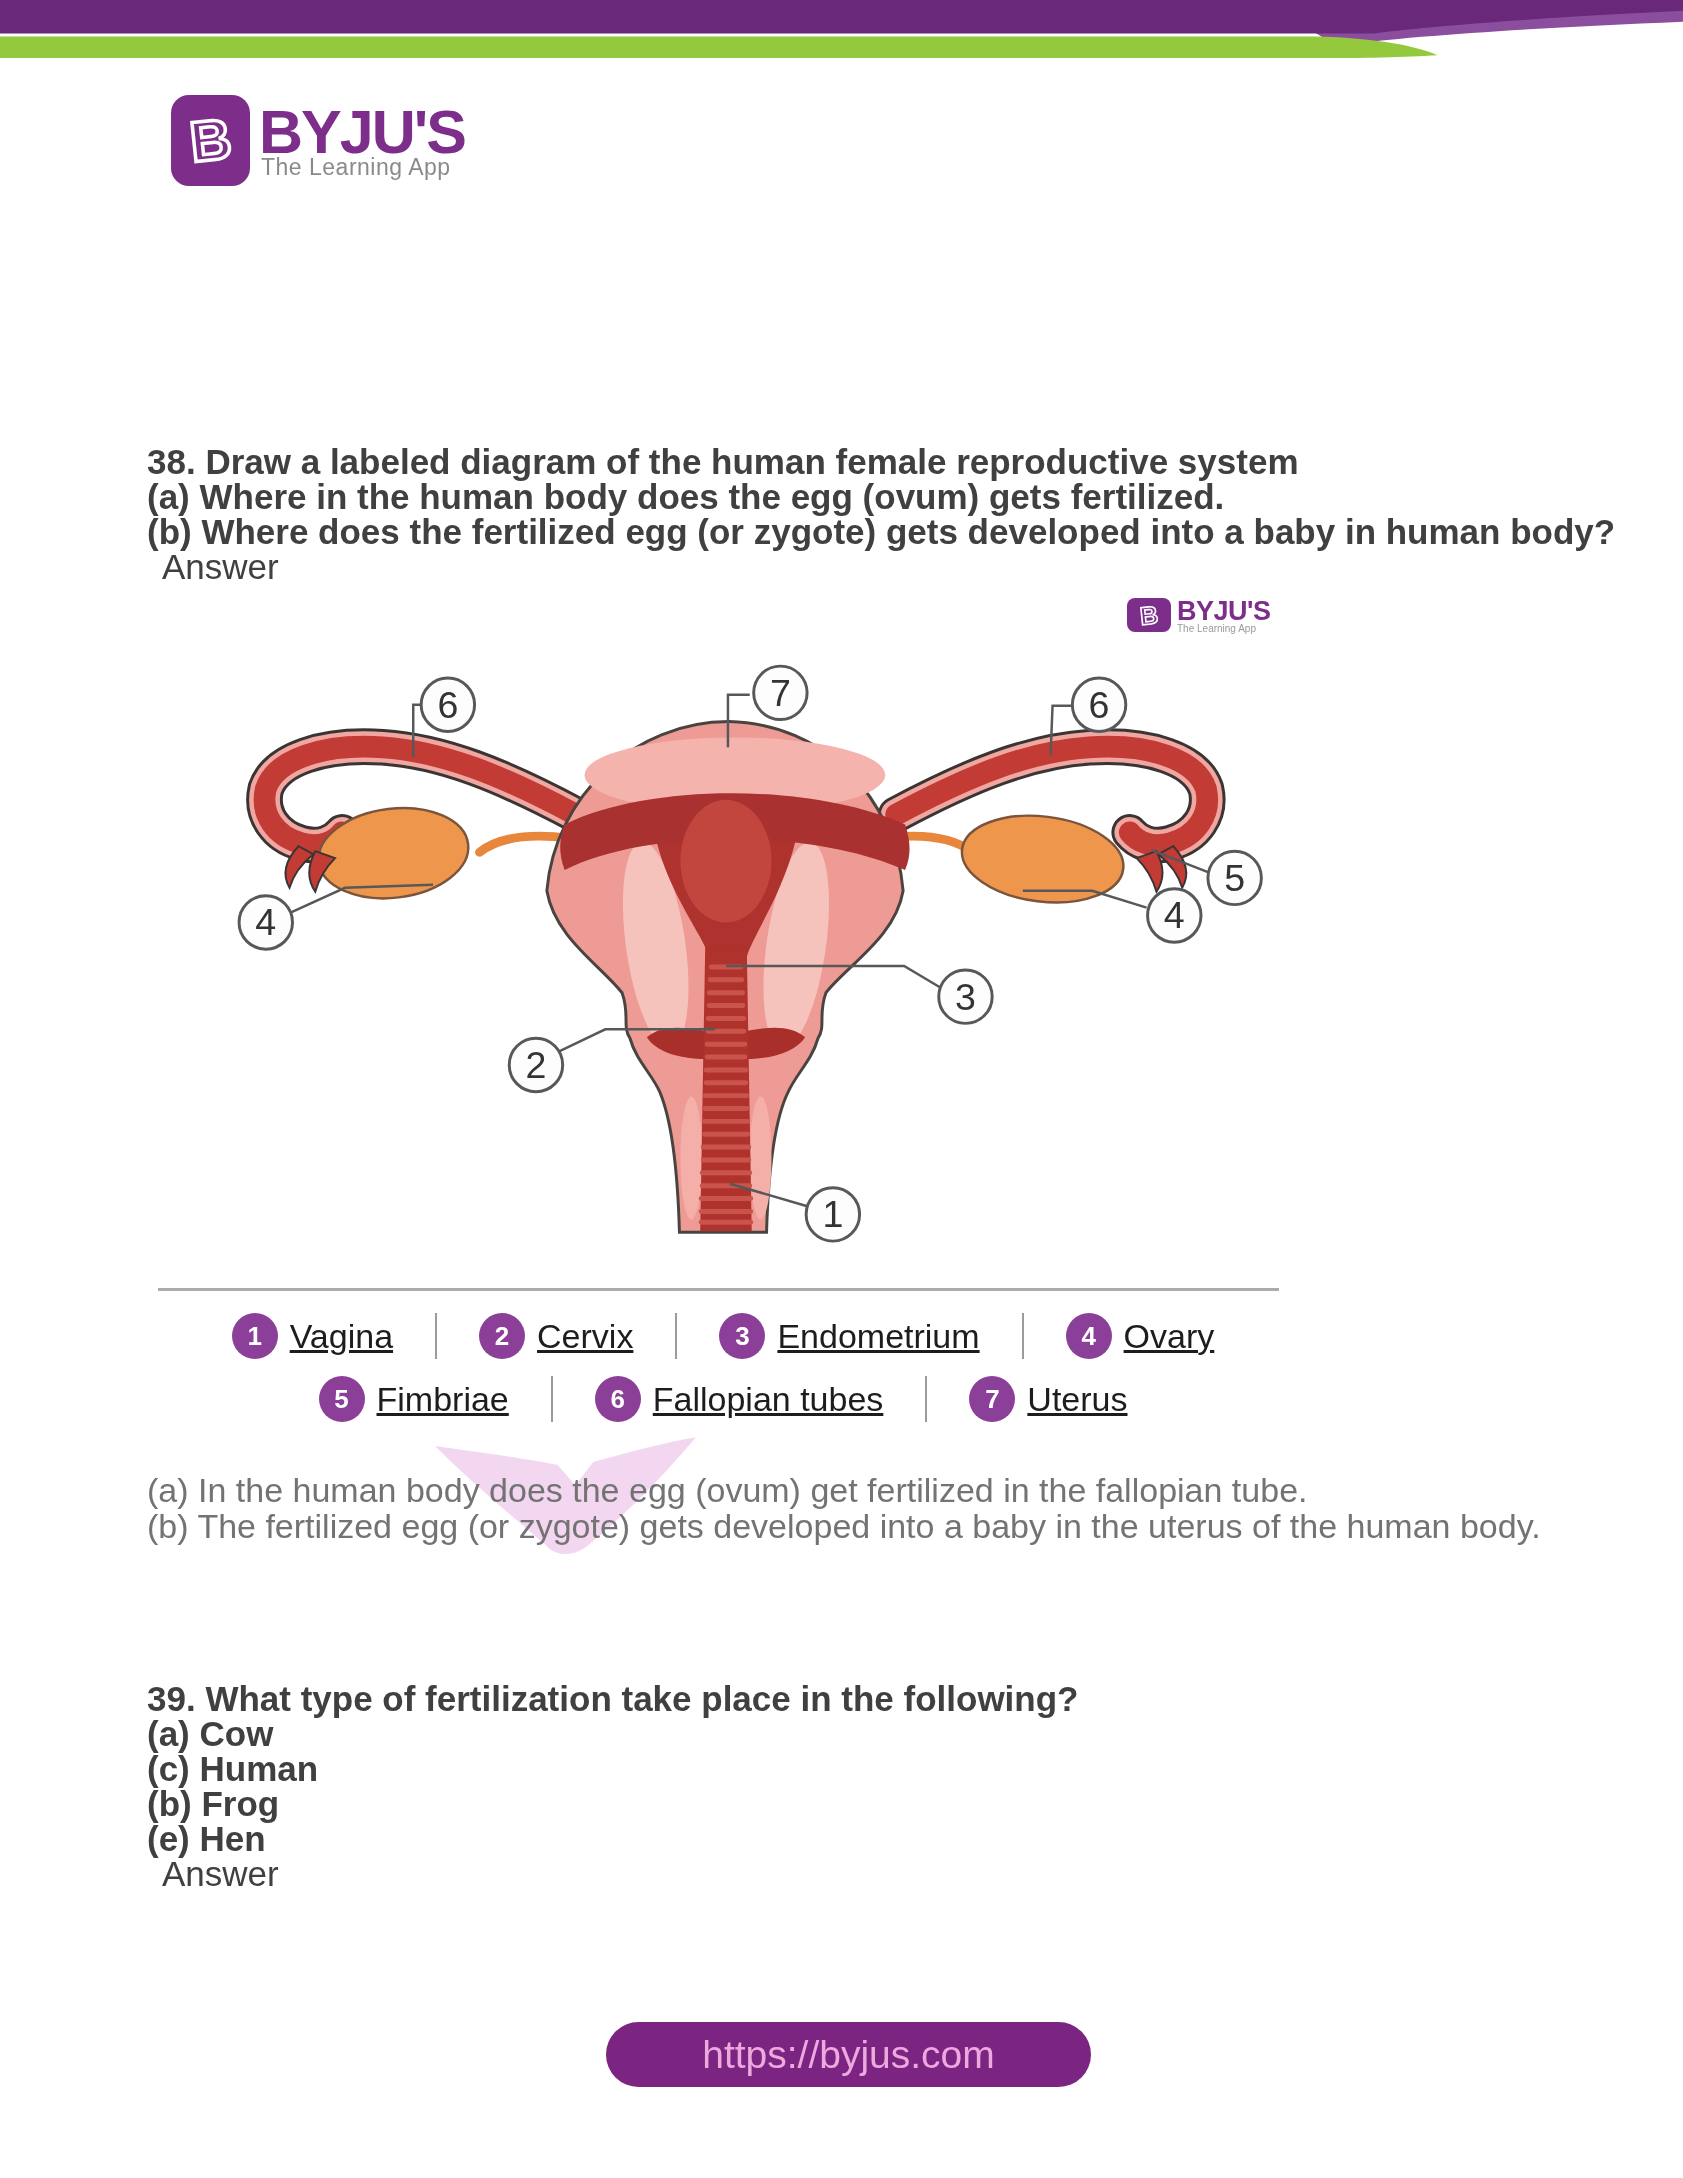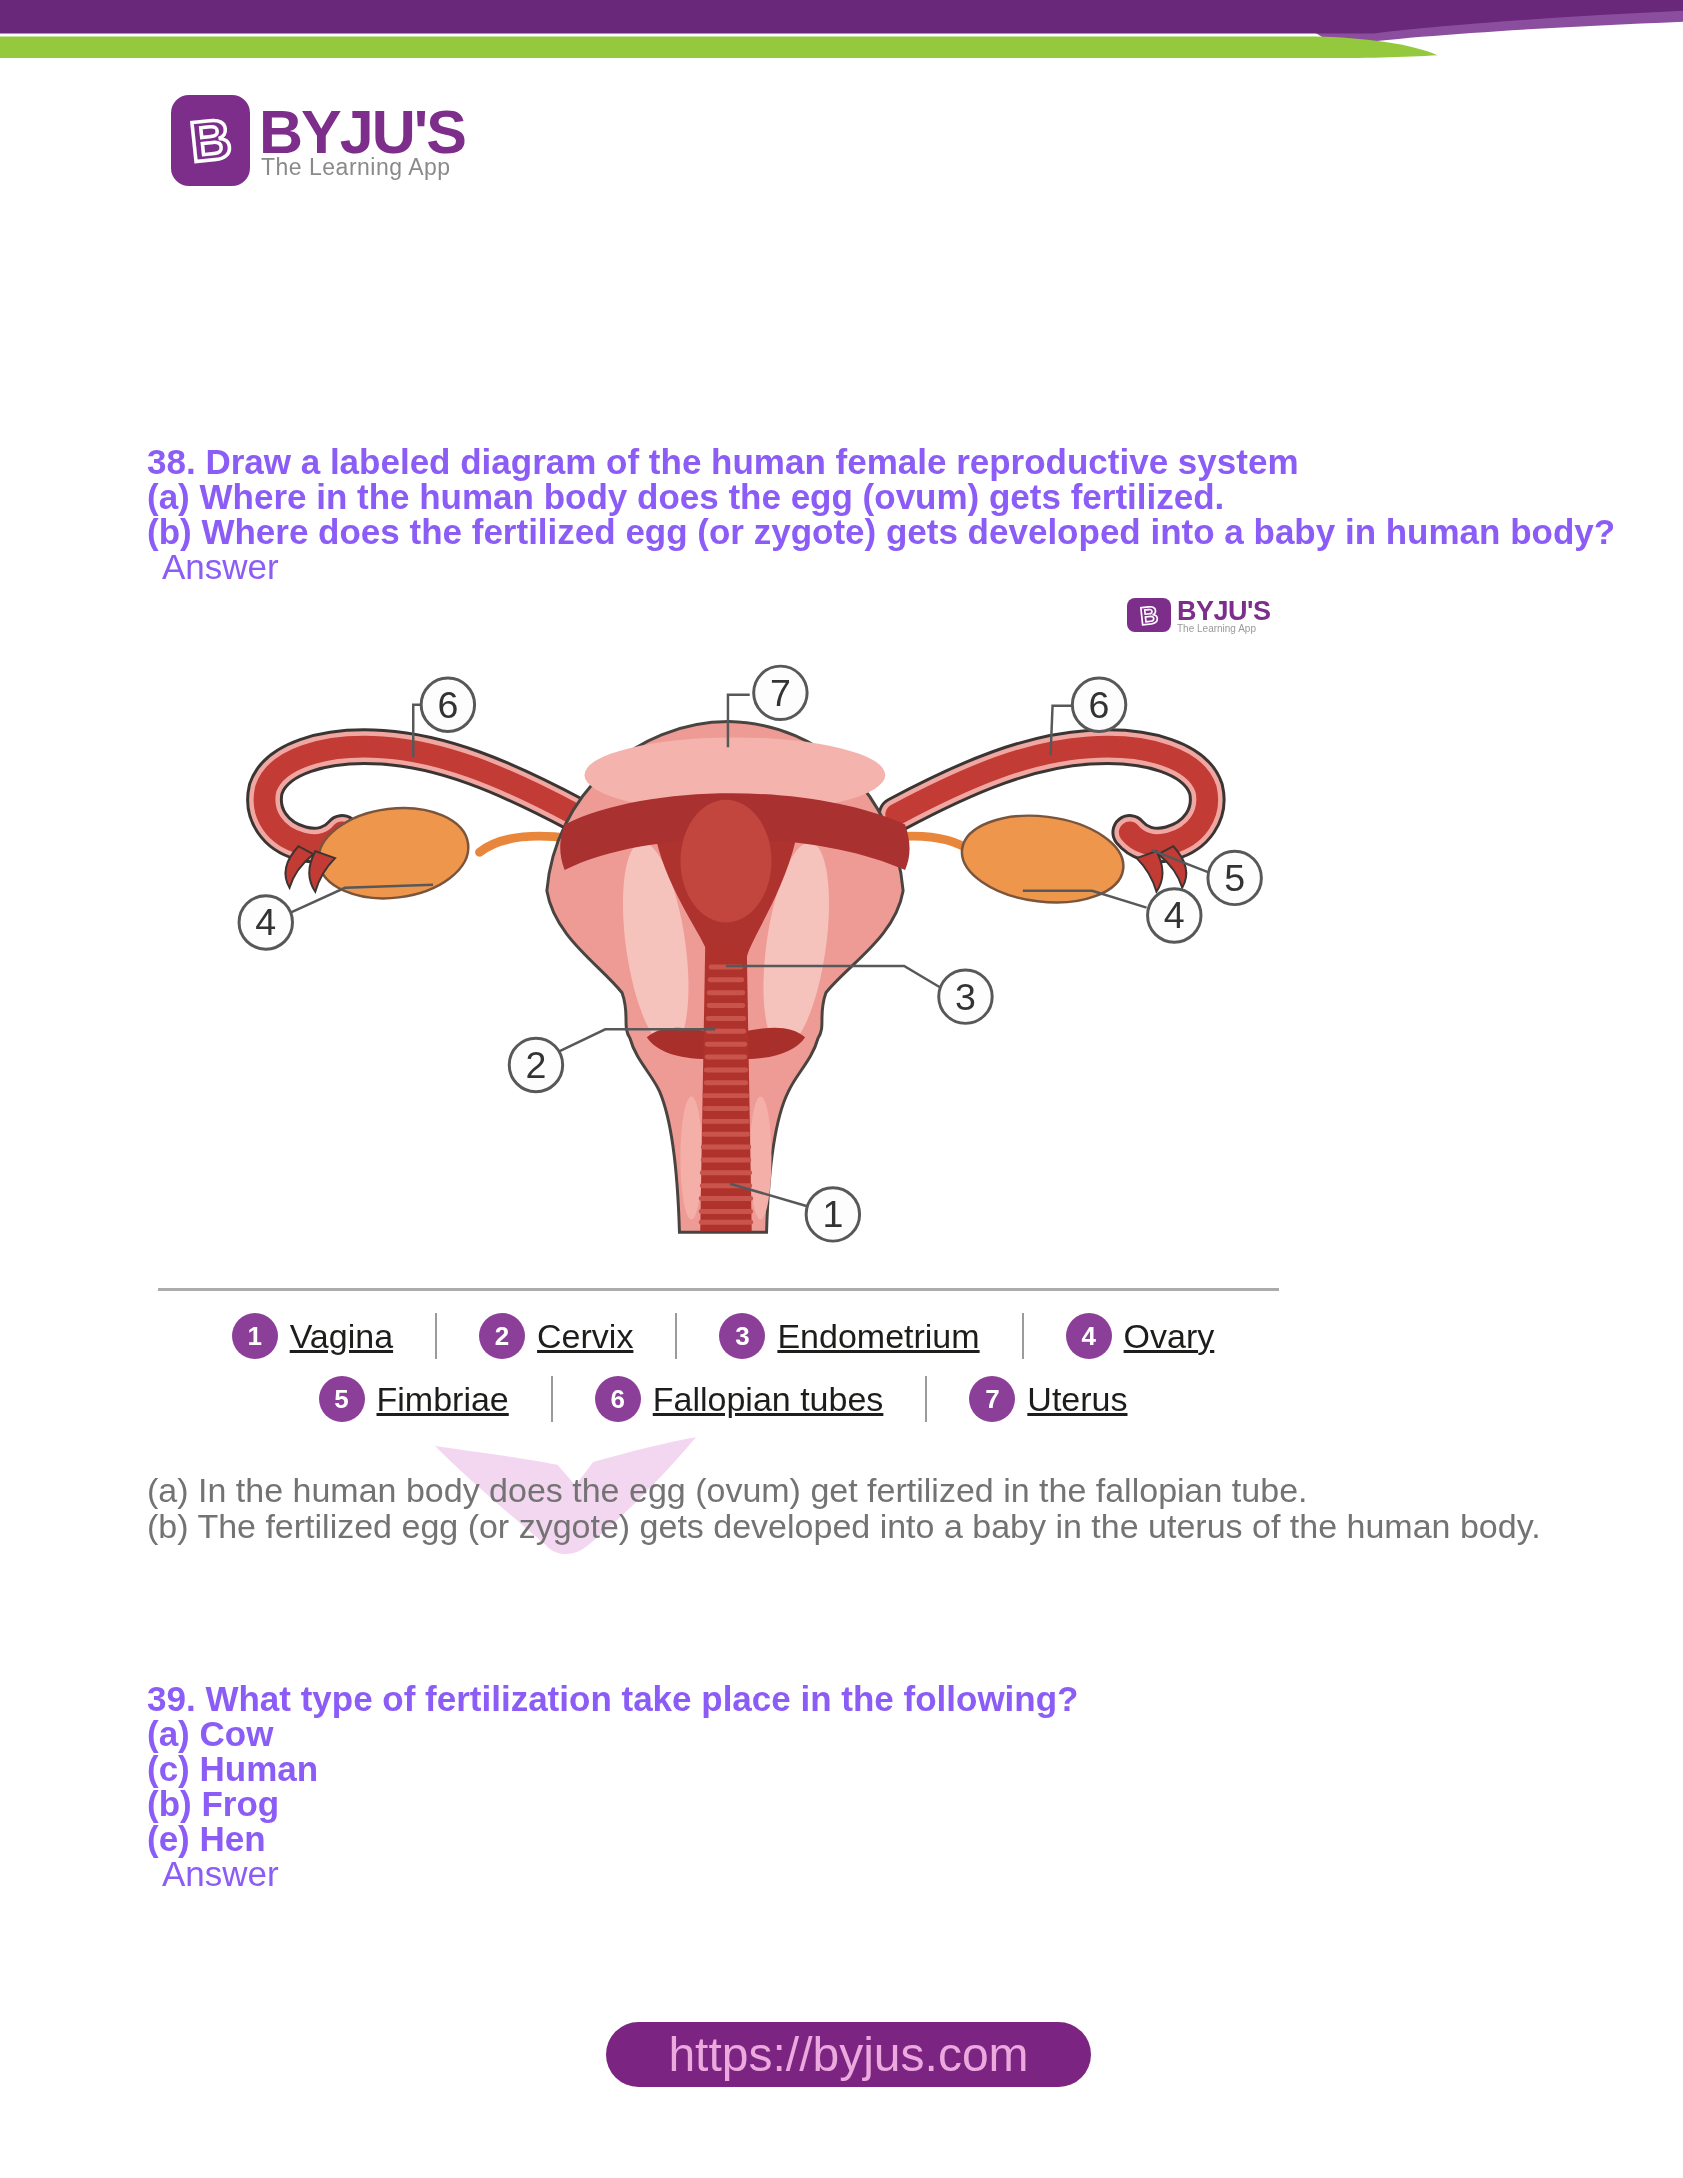--- a/index.html
+++ b/index.html
@@ -16,21 +16,21 @@
   .b-glyph{color:transparent;-webkit-text-stroke:3.5px #ffffff;font-weight:700;font-size:57px;
            transform:rotate(-6deg);line-height:1;}
   .logo-word{left:259px;top:97px;font-size:61px;font-weight:700;color:#7C2E8A;letter-spacing:-2px;}
   .logo-tag{left:261px;top:154px;font-size:23px;color:#8A8A8A;letter-spacing:0.5px;}
 
   
   .doc-title{right:141px;top:139px;text-align:right;font-family:"Liberation Serif",serif;
              font-size:42px;line-height:45px;color:#000;}
 
   
-  .qblock{left:147px;color:#8b5cf6;font-size:35px;line-height:35px;font-weight:700;}
+  .qblock{left:147px;color:#404040;font-size:35px;line-height:35px;font-weight:700;}
   .qblock .plain{font-weight:400;margin-left:15px;}
   #q38{top:444px;}
   #ans38{left:147px;top:1472px;font-size:34px;line-height:36px;color:#737373;font-weight:400;}
   #q39{top:1681px;}
 
   
   .slogo{left:1127px;top:596px;width:198px;height:40px;}
   .slogo-box{left:0;top:2px;width:44px;height:34px;background:#7C2E8A;border-radius:8px;
              display:flex;align-items:center;justify-content:center;}
   .slogo-b{color:transparent;-webkit-text-stroke:1.6px #fff;font-weight:700;font-size:25px;transform:rotate(-6deg);line-height:1;}
@@ -68,21 +68,21 @@
   .legend-num{width:46px;height:46px;border-radius:50%;background:#8C3F98;color:#fff;
               display:flex;align-items:center;justify-content:center;font-size:26px;font-weight:700;}
   .legend-label{font-size:34px;color:#1d1d1b;text-decoration:underline;}
   .legend-sep{width:2px;height:46px;background:#9B9B9B;margin:0 42px;}
 
   
   #watermark{left:431px;top:1434px;width:269px;height:125px;}
 
   
   .footer-btn{left:606px;top:2022px;width:485px;height:65px;background:#7B2482;border-radius:33px;
-              display:flex;align-items:center;justify-content:center;font-size:48px;color:#ECA9DE;
+              display:flex;align-items:center;justify-content:center;font-size:39px;color:#ECA9DE;
               cursor:pointer;}
 </style>
 </head>
 <body>
 
 <div id="canvas">
 
   <svg id="header-bars" class="abs" viewBox="0 0 1700 64" preserveAspectRatio="none">
     <path d="M1290,0 H1700 V22 C1555,28 1430,36 1352,46 C1322,32 1300,14 1290,0 Z" fill="#8B4E9E"></path>
     <path d="M0,0 H1700 V11 C1590,16 1460,25 1388,34 L0,34 Z" fill="#692879"></path>

